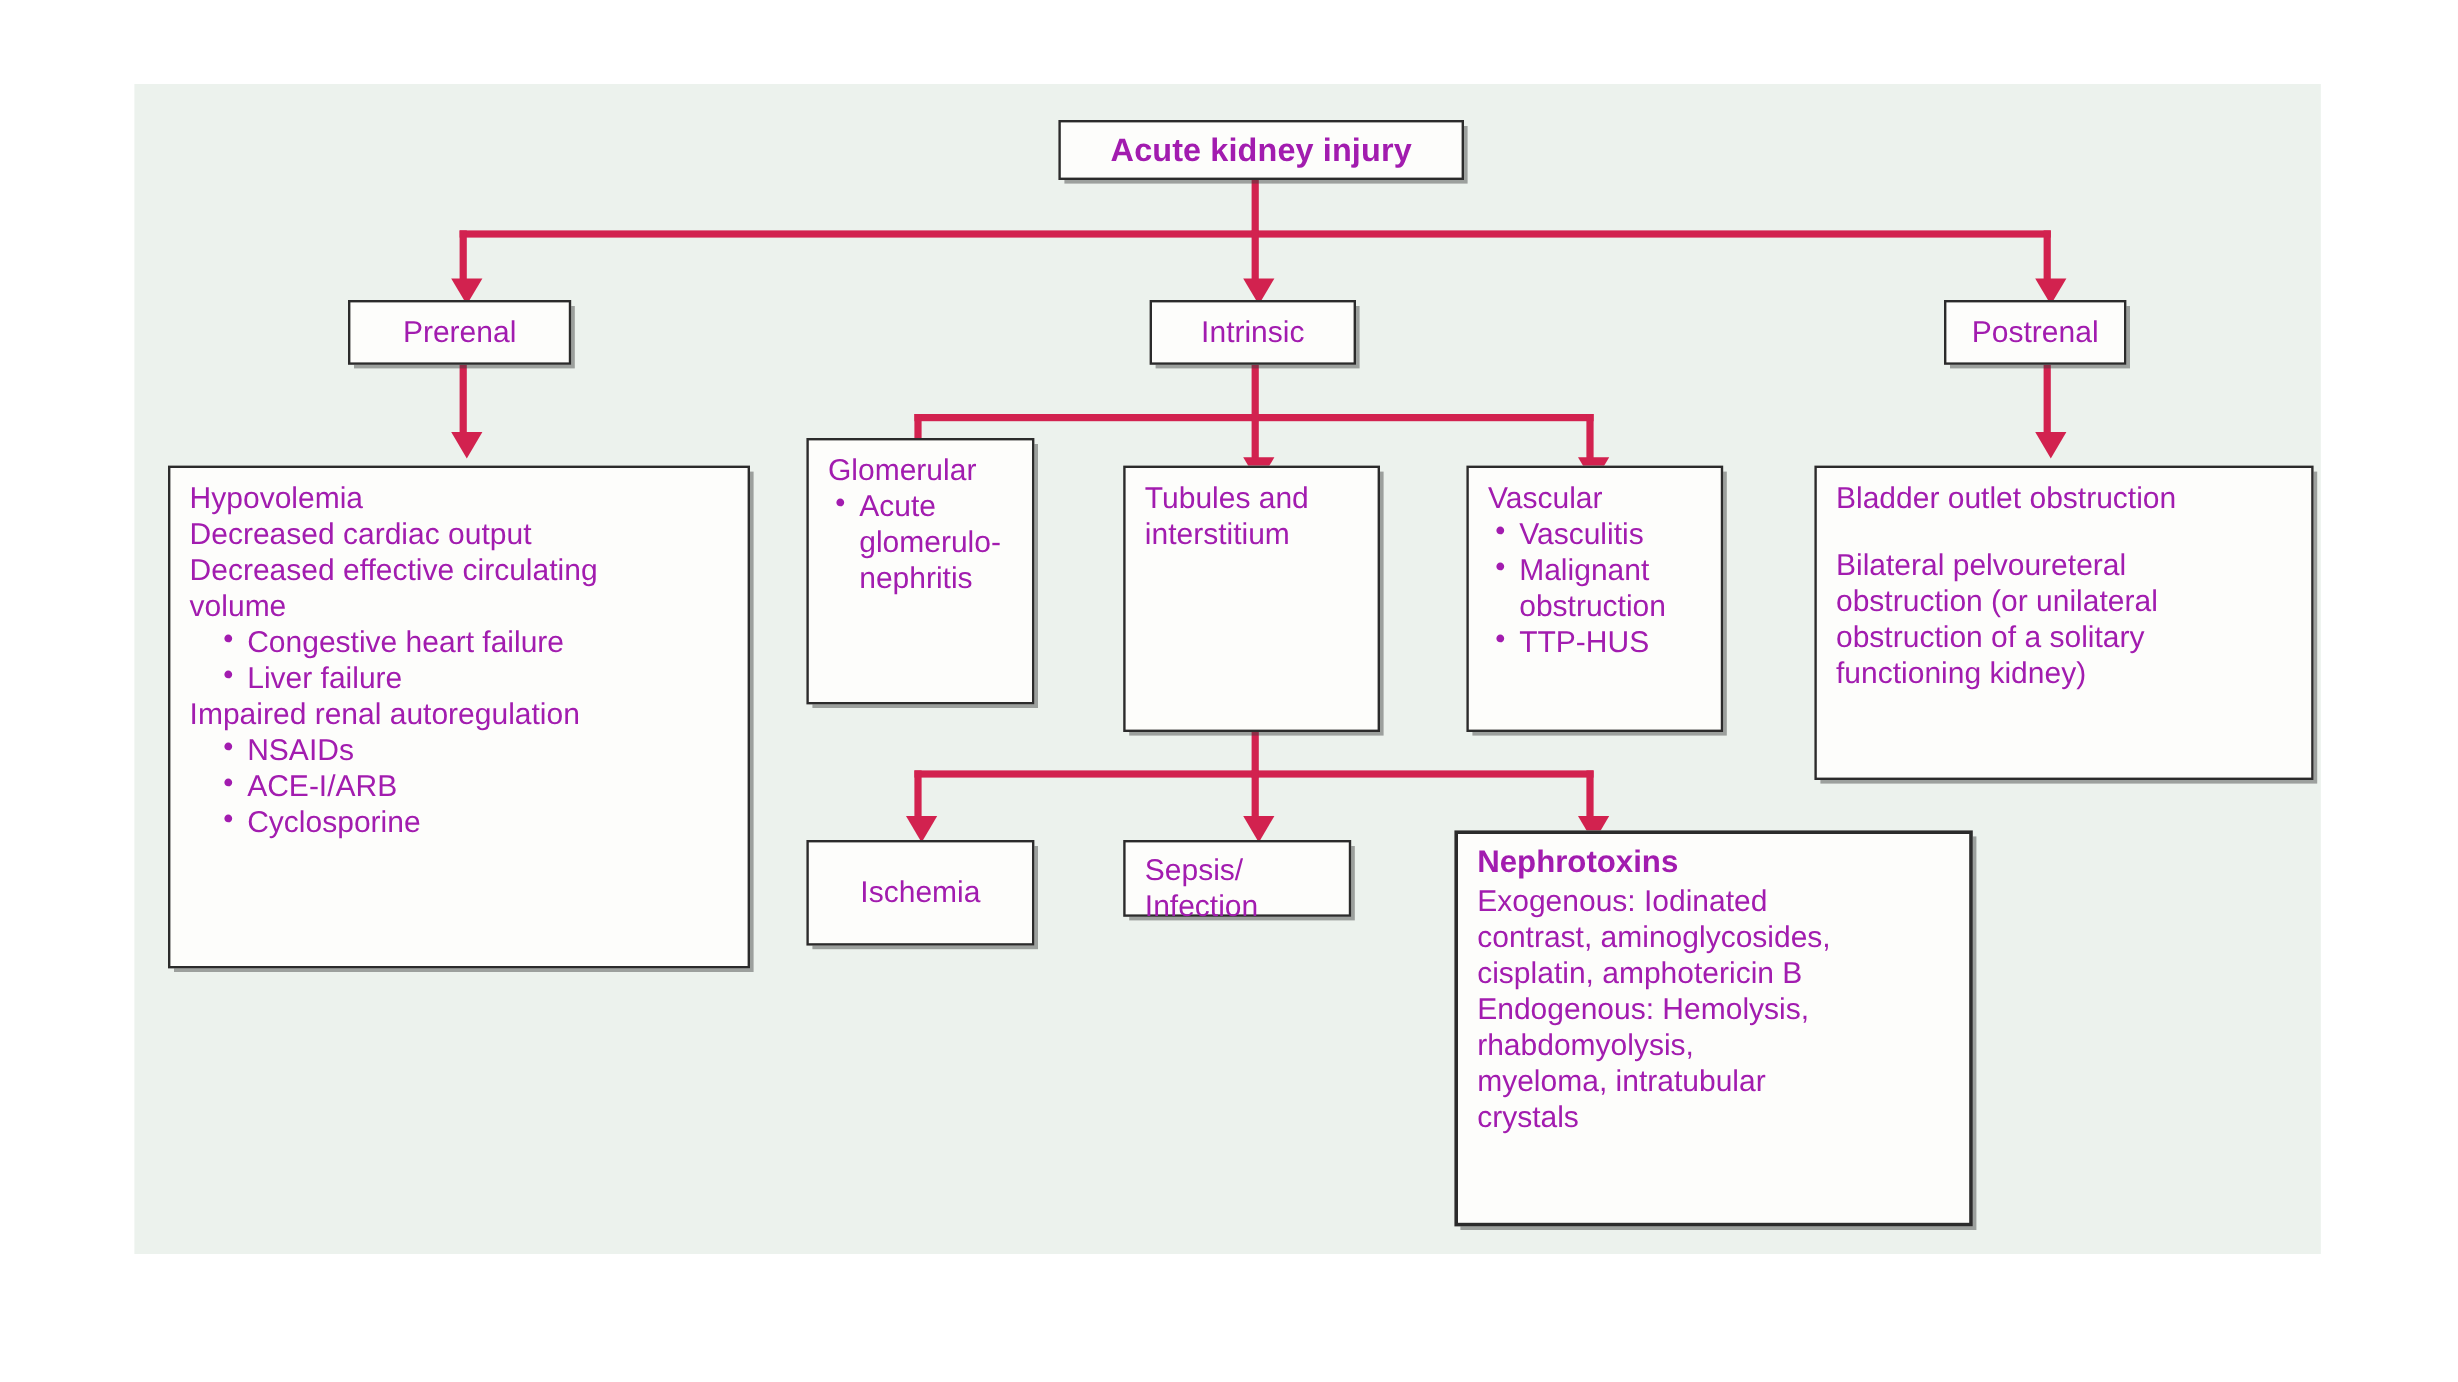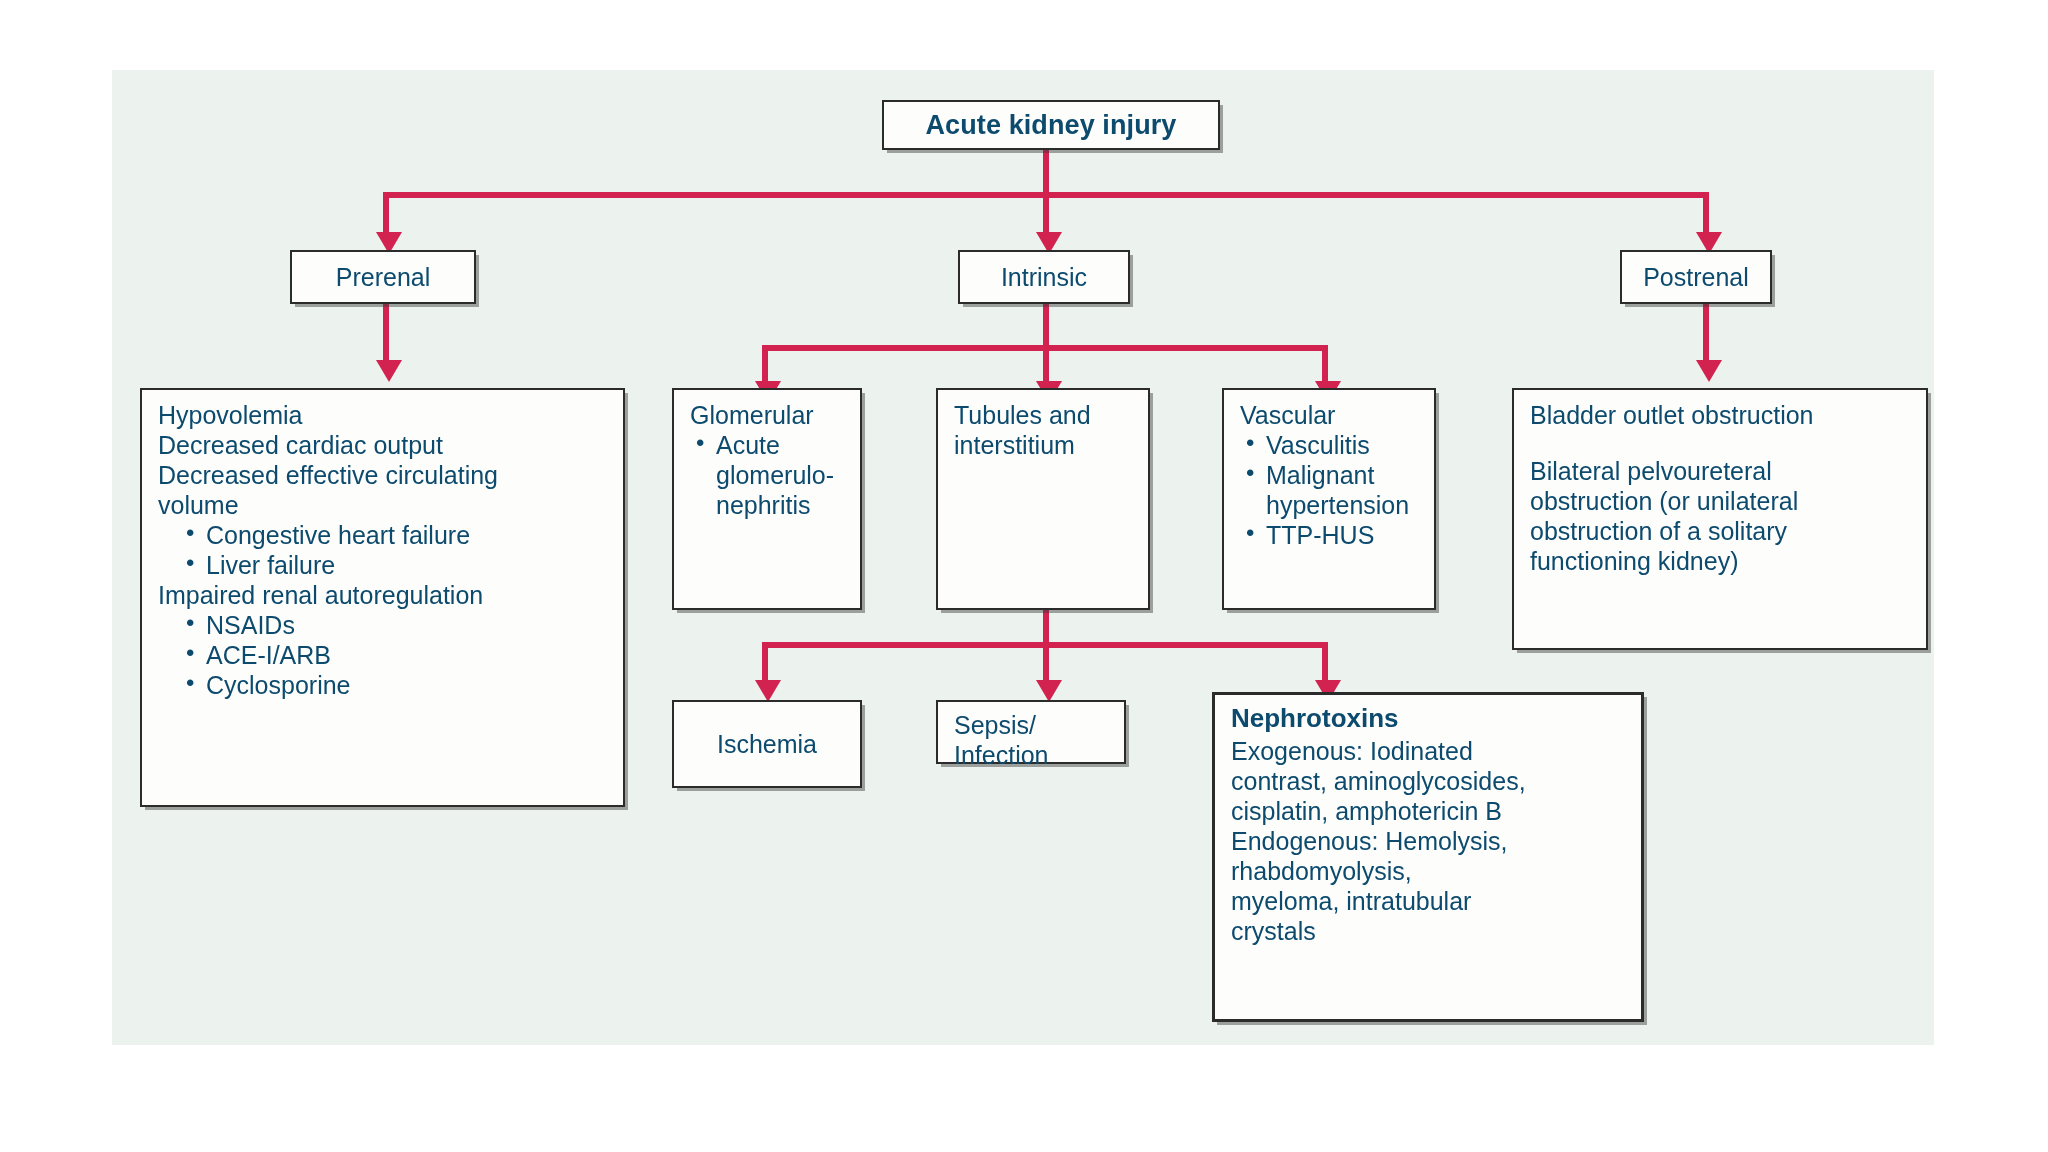--- a/index.html
+++ b/index.html
@@ -33,21 +33,21 @@
     background: #ecf2ed;
   }
 
   
   .box {
     position: absolute;
     background: #fdfdfb;
     border: 2px solid #2b2b2b;
     box-shadow: 4px 4px 0 -1px rgba(60,60,60,0.45);
     box-sizing: border-box;
-    color: #0c4a6e;
+    color: #a21caf;
     font-size: 25px;
     line-height: 1.2;
   }
   .box.thick {
     border-width: 3px;
   }
 
   .box-inner {
     padding: 10px 14px 10px 16px;
   }
@@ -192,21 +192,21 @@
       </ul>
       <div class="line">Impaired renal autoregulation</div>
       <ul class="bullets indent">
         <li>NSAIDs</li>
         <li>ACE-I/ARB</li>
         <li>Cyclosporine</li>
       </ul>
     </div>
   </div>
 
-  <div class="box" style="left:672px; top:388px; width:190px; height:222px;">
+  <div class="box" style="left:672px; top:365px; width:190px; height:222px;">
     <div class="box-inner">
       <div class="line">Glomerular</div>
       <ul class="bullets">
         <li>
           <span>Acute</span><br>
           <span>glomerulo-</span><br>
           <span>nephritis</span>
         </li>
       </ul>
     </div>
@@ -219,21 +219,21 @@
     </div>
   </div>
 
   <div class="box" style="left:1222px; top:388px; width:214px; height:222px;">
     <div class="box-inner">
       <div class="line">Vascular</div>
       <ul class="bullets">
         <li>Vasculitis</li>
         <li>
           <span>Malignant</span><br>
-          <span>hypertension</span>
+          <span>obstruction</span>
         </li>
         <li>TTP-HUS</li>
       </ul>
     </div>
   </div>
 
   <div class="box" style="left:1512px; top:388px; width:416px; height:262px;">
     <div class="box-inner">
       <div class="line">Bladder outlet obstruction</div>
       <div class="gap"></div>

